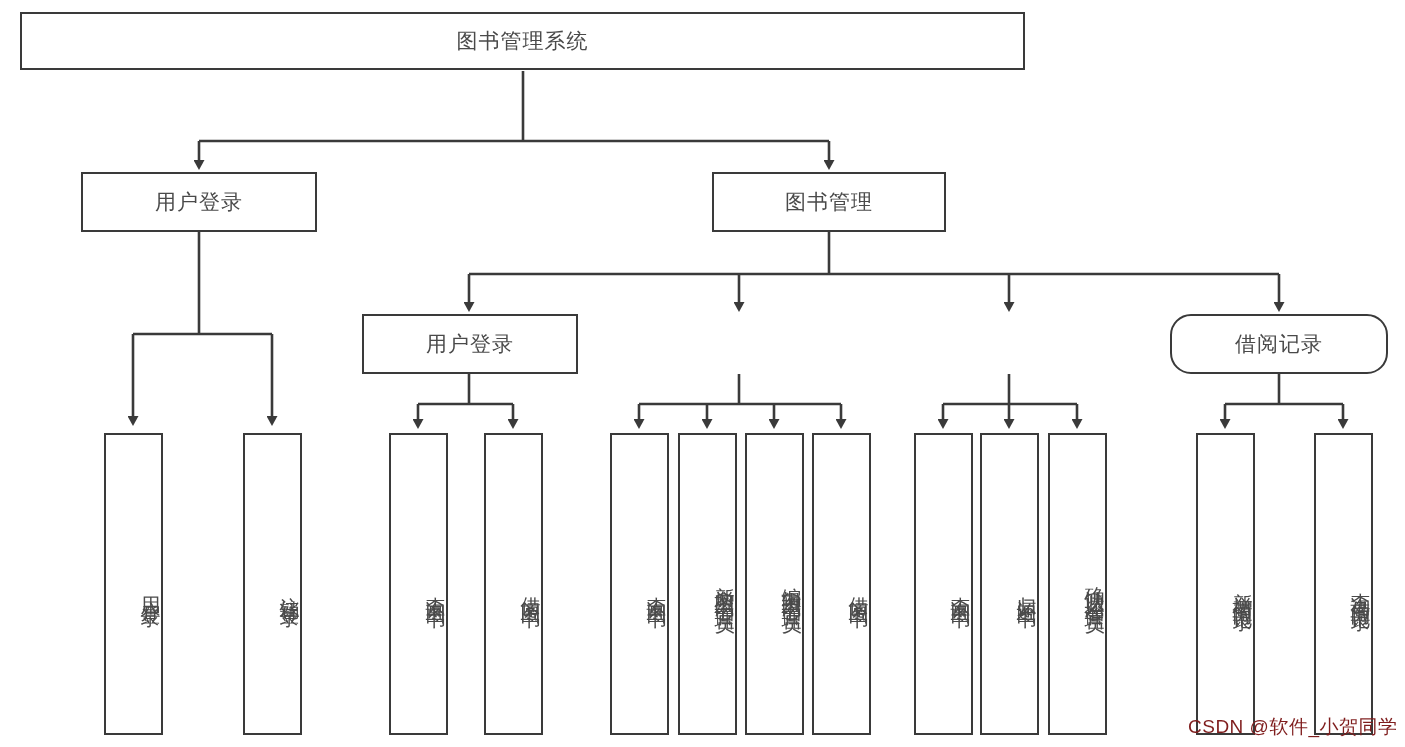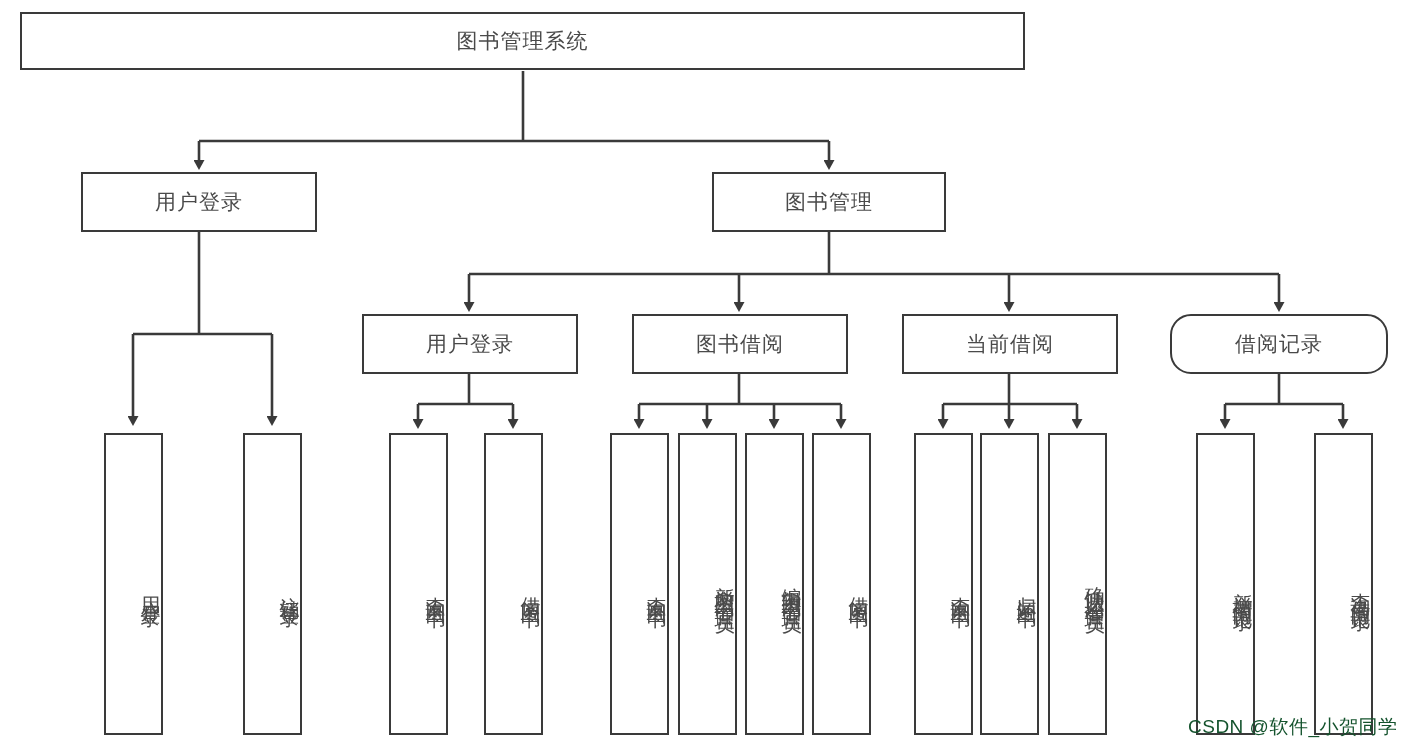--- a/index.html
+++ b/index.html
@@ -51,21 +51,21 @@
   }
   .node .label {
     display: block;
     white-space: pre;
   }
   #watermark {
     position: absolute;
     left: 1188px;
     top: 714px;
     font-size: 19px;
-    color: #14532d;
+    color: #7f1d1d;
     white-space: nowrap;
     z-index: 3;
     letter-spacing: 0.5px;
   }
 </style>
 </head>
 <body>
 
 <div id="canvas">
 
@@ -131,26 +131,20 @@
   <div class="node horiz" style="left:81px; top:172px; width:236px; height:60px;">
     <span class="label">用户登录</span>
   </div>
   <div class="node horiz" style="left:712px; top:172px; width:234px; height:60px;">
     <span class="label">图书管理</span>
   </div>
 
   <div class="node horiz" style="left:362px; top:314px; width:216px; height:60px;">
     <span class="label">用户登录</span>
   </div>
-  <div class="node horiz" style="left:632px; top:314px; width:216px; height:60px;">
-    <span class="label">图书借阅</span>
-  </div>
-  <div class="node horiz" style="left:902px; top:314px; width:216px; height:60px;">
-    <span class="label">当前借阅</span>
-  </div>
   <div class="node horiz" style="left:1170px; top:314px; width:218px; height:60px;border-radius:21px;">
     <span class="label">借阅记录</span>
   </div>
 
   <div class="node vert" style="left:104px; top:433px; width:59px; height:302px;">
     <span class="label">用户登录</span>
   </div>
   <div class="node vert" style="left:243px; top:433px; width:59px; height:302px;">
     <span class="label">注销登录</span>
   </div>

